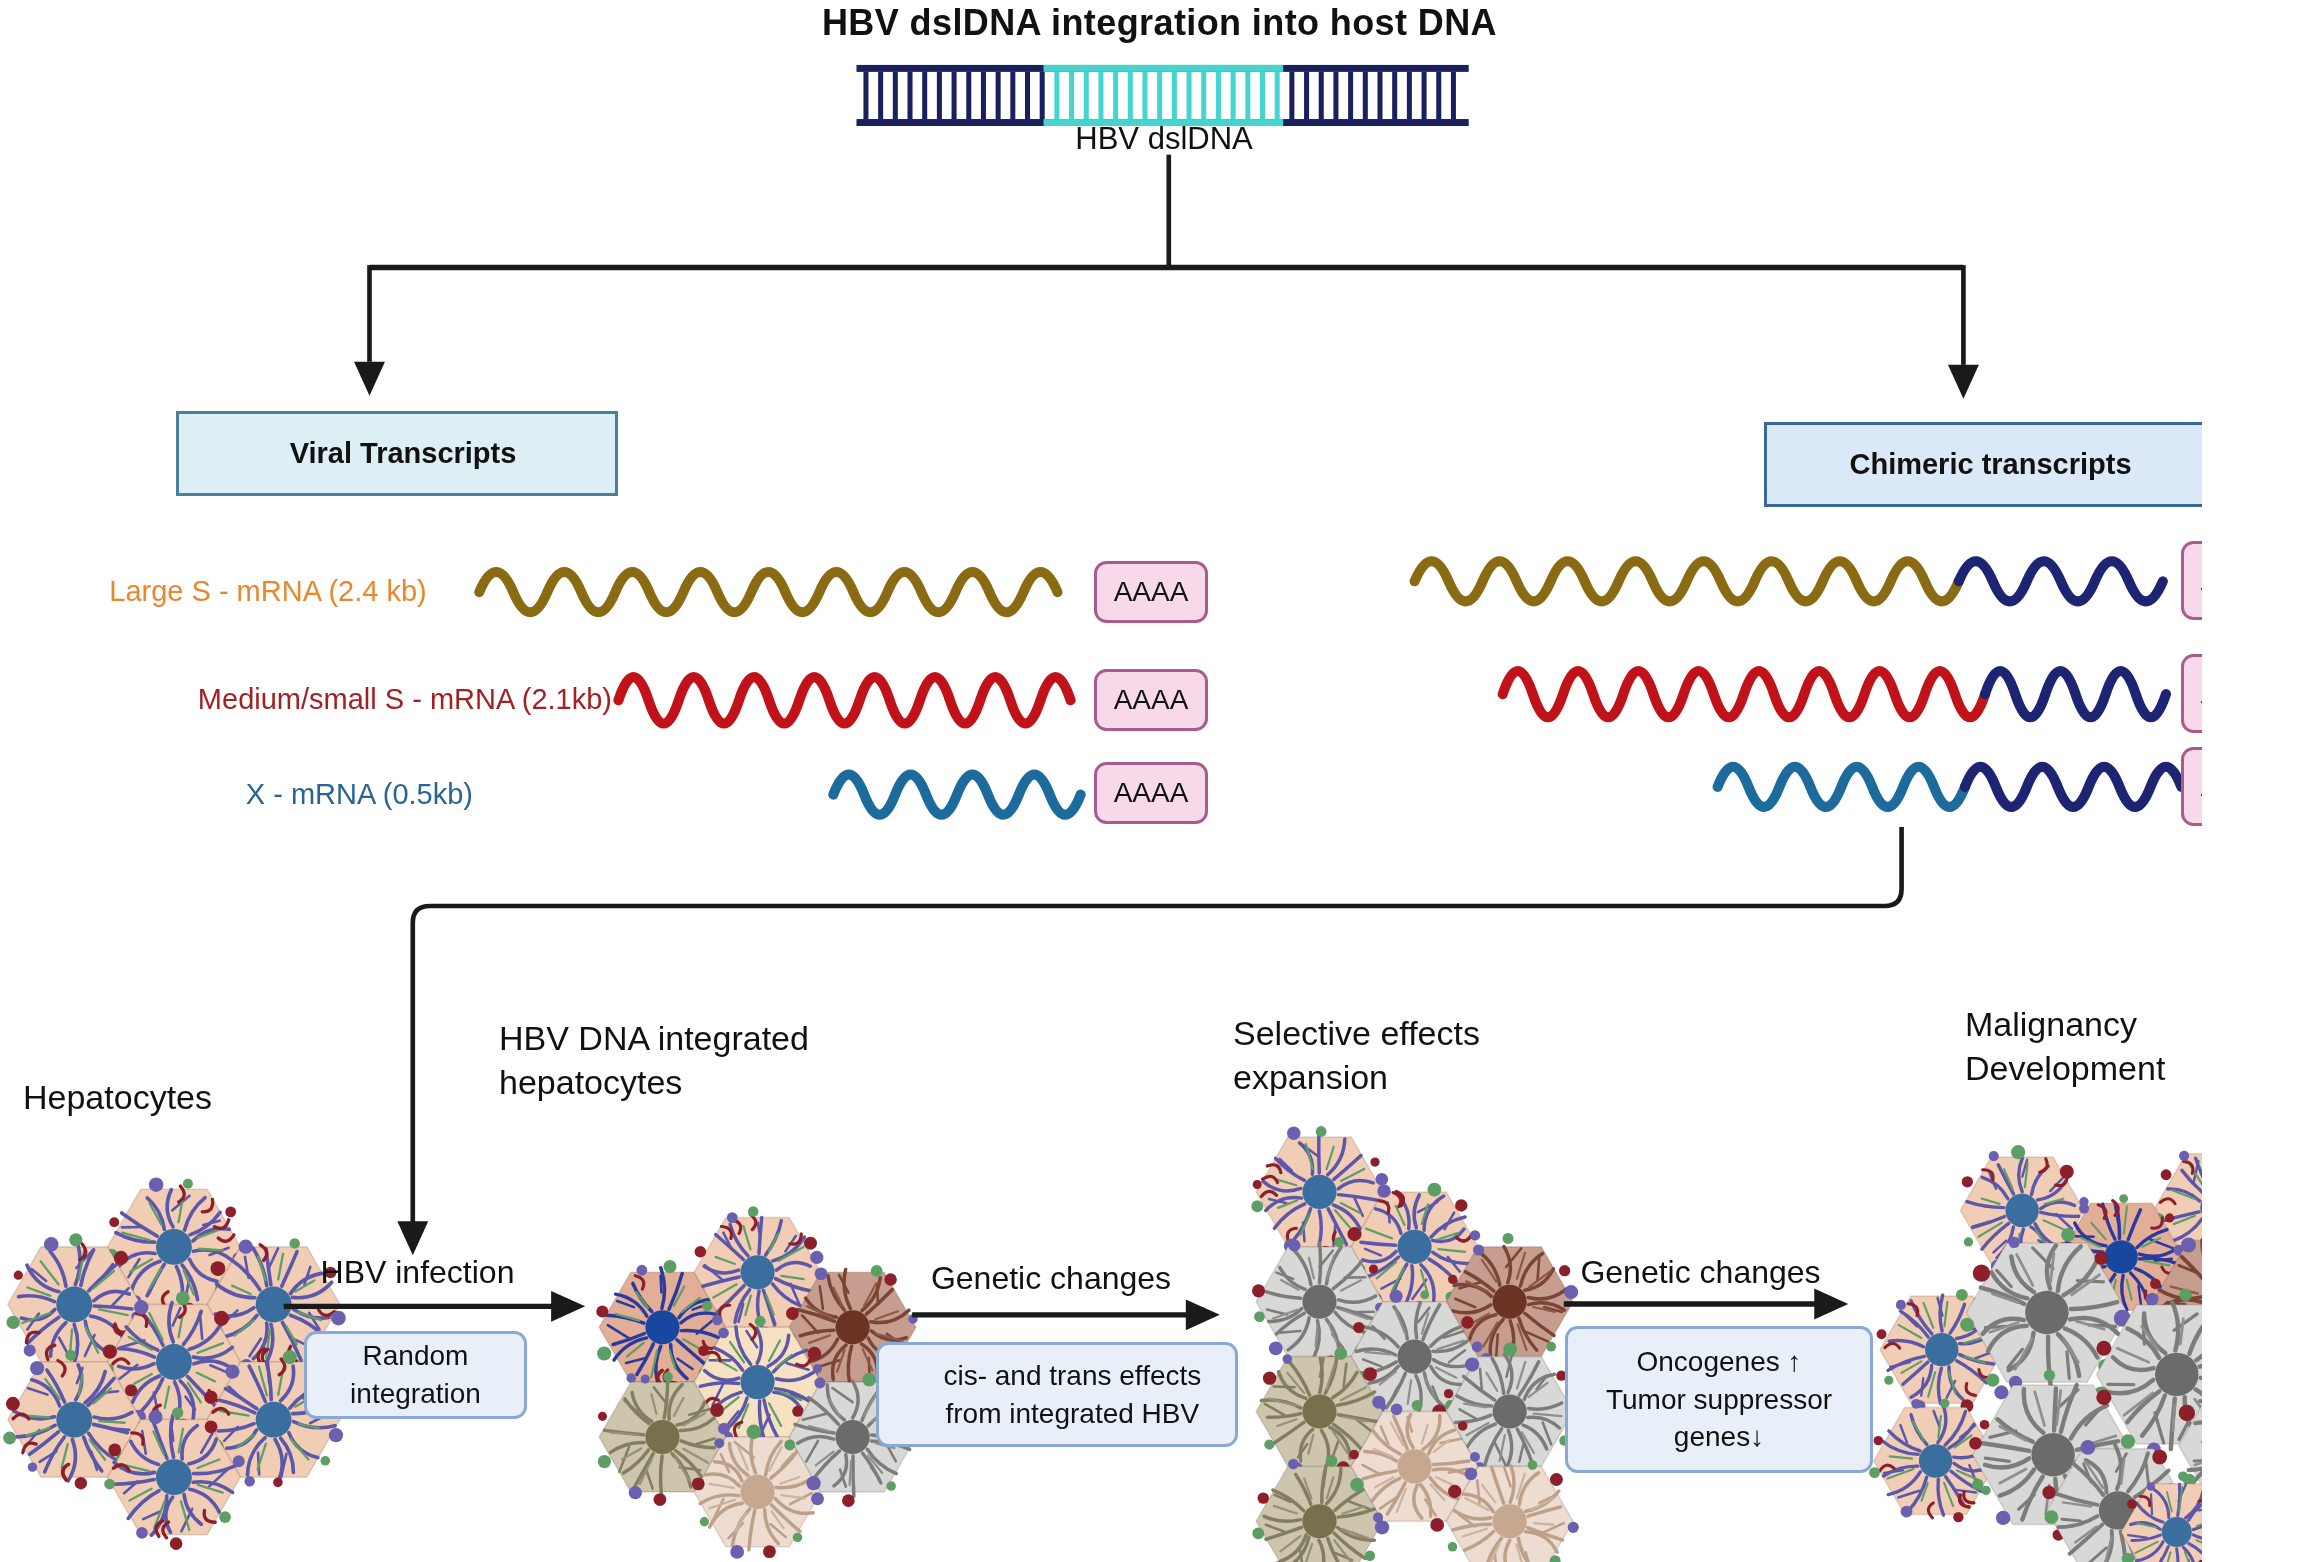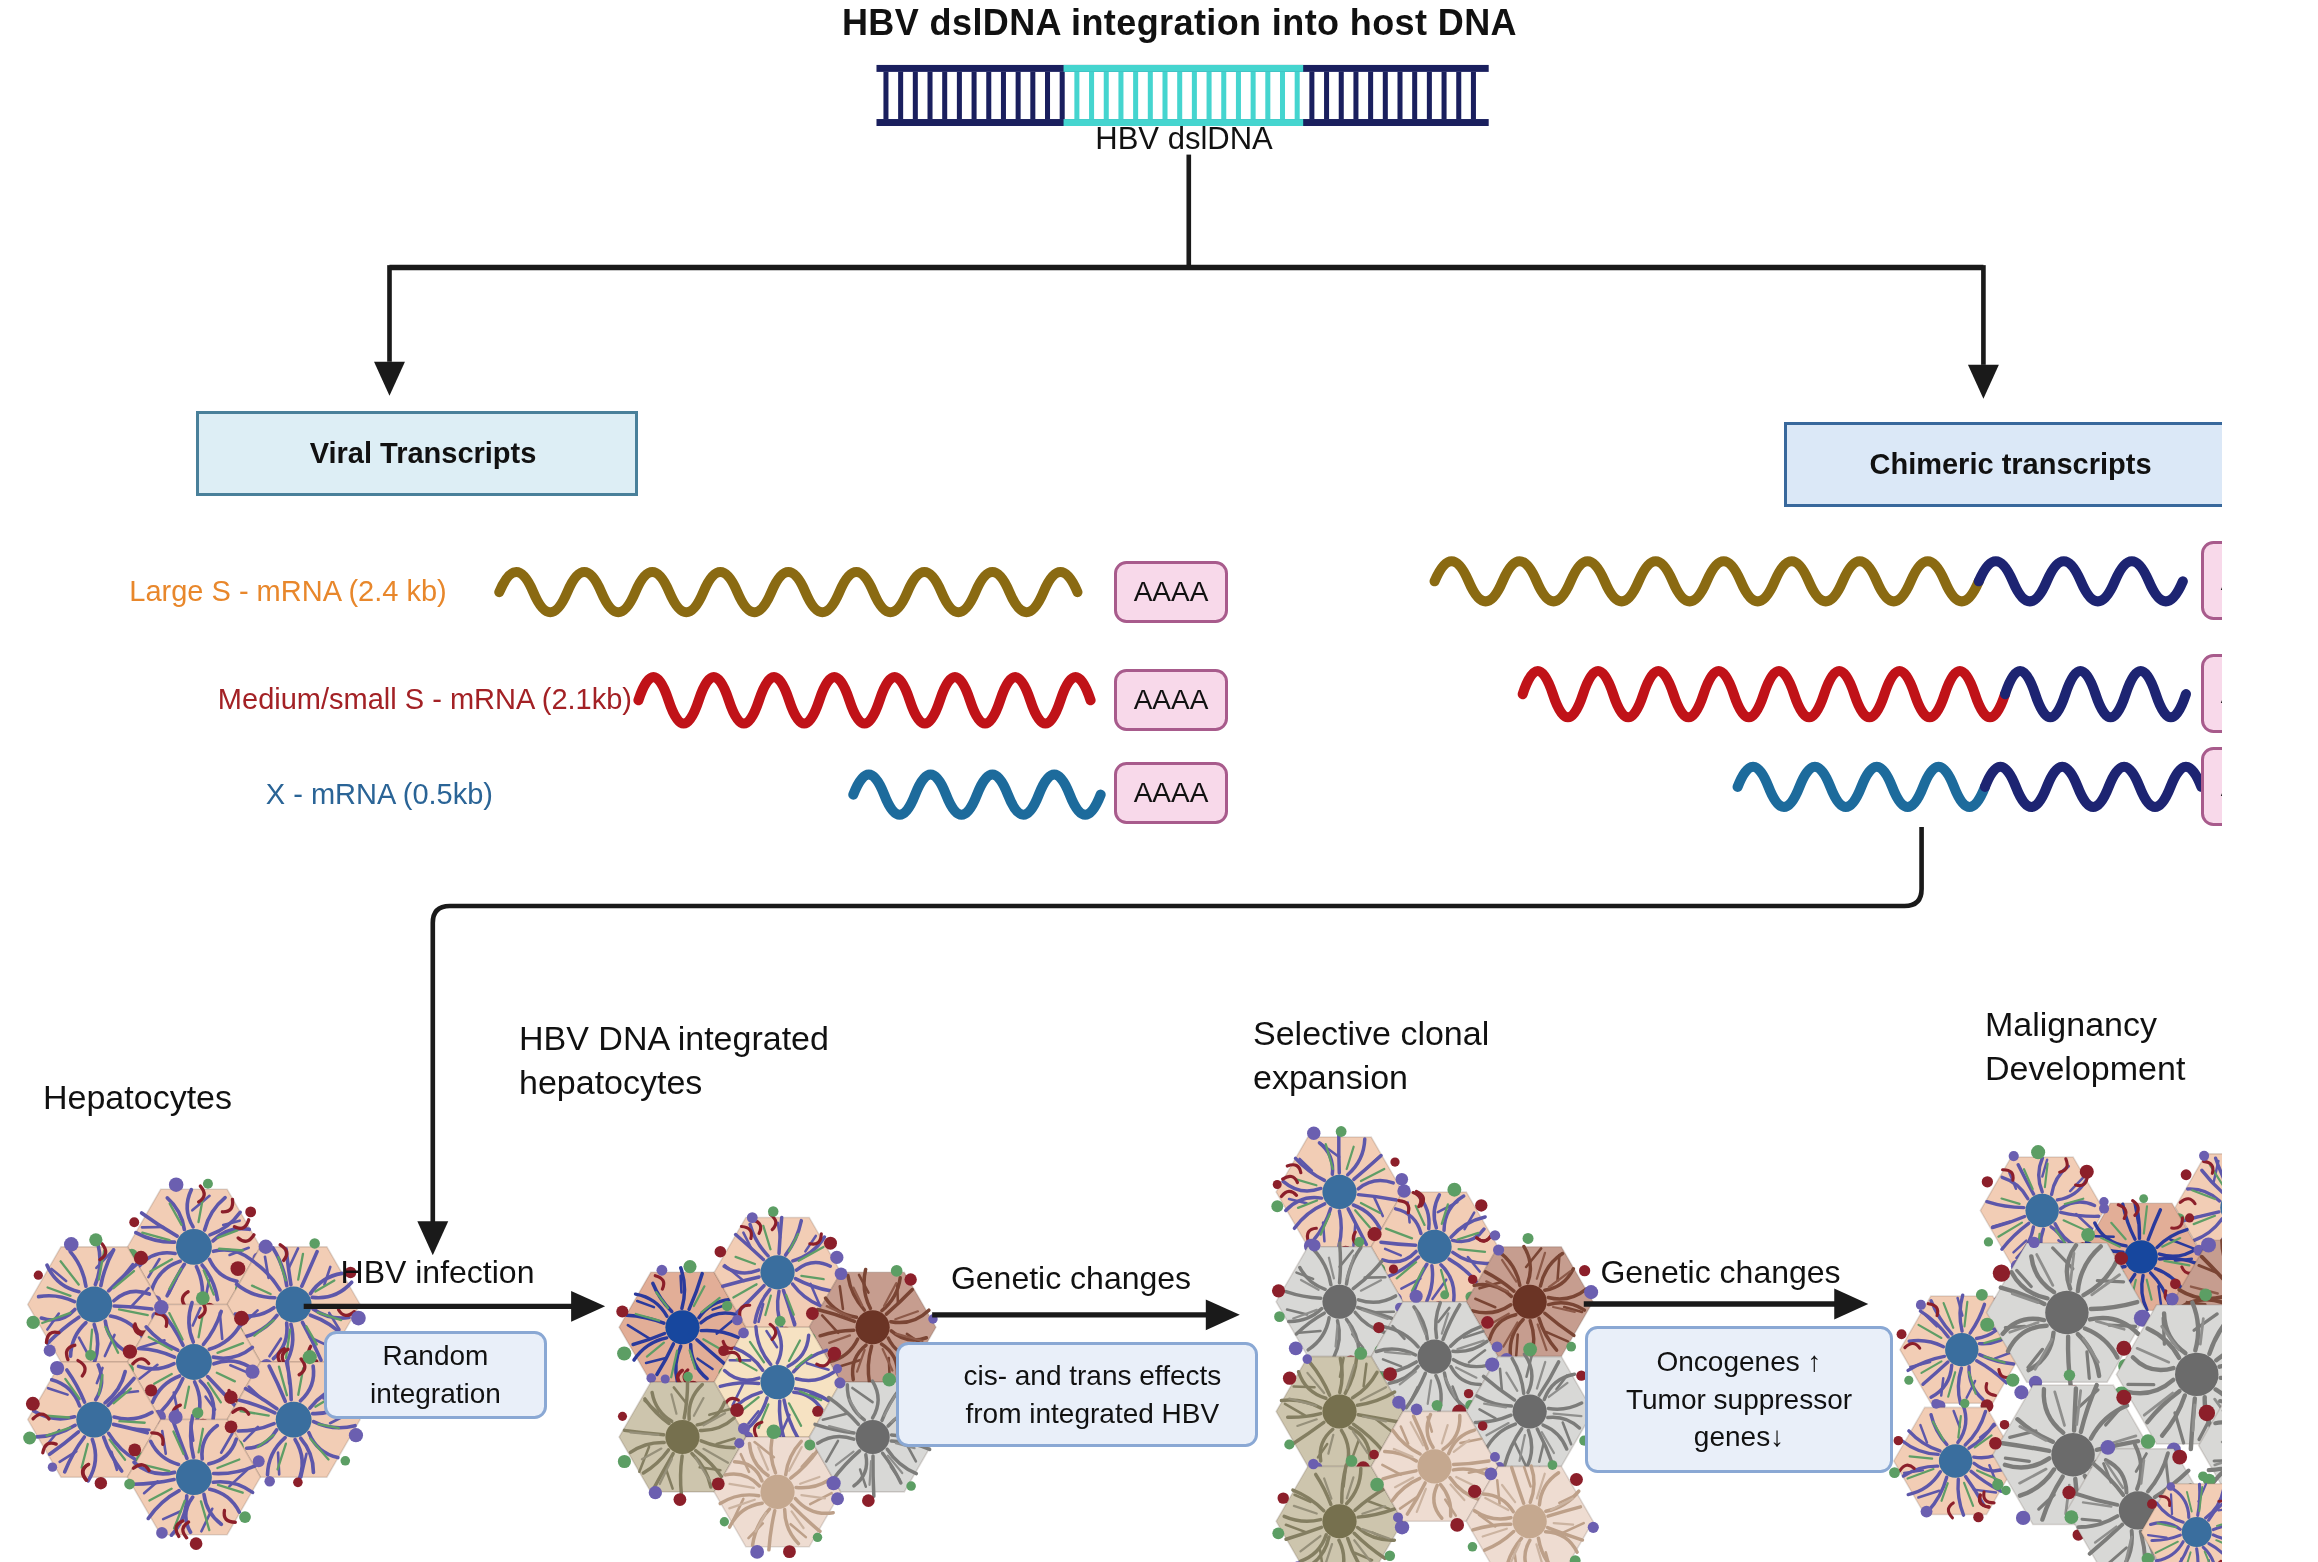--- a/index.html
+++ b/index.html
@@ -1,17 +1,17 @@
 <!DOCTYPE html>
 <html style="font-size:12.4px"><head>
 <meta charset="utf-8">
 <style>
   html,body{margin:0;padding:0;background:#ffffff;}
   body{font-family:"Liberation Sans", sans-serif;color:#111;}
-  #canvas{position:relative;width:2202px;height:1563px;background:#fff;overflow:hidden;margin-left:20px;}
+  #canvas{position:relative;width:2202px;height:1563px;background:#fff;overflow:hidden;}
   .abs{position:absolute;}
   #art{position:absolute;left:0;top:0;}
   #title{top:1.5px;left:0;width:2319px;text-align:center;font-size:36px;font-weight:700;letter-spacing:0.4px;}
   #dna-label{top:121px;left:971px;width:386px;text-align:center;font-size:31px;}
   .tbox{display:flex;align-items:center;justify-content:center;font-weight:700;font-size:29px;border:3.9px solid;box-sizing:border-box;padding-left:12px;}
   #viral-box{left:176px;top:411px;width:442px;height:85px;}
   #chimeric-box{left:1764px;top:422px;width:441px;height:85px;}
   .mlabel{font-size:29px;text-align:right;white-space:nowrap;}
   #ml0{top:575px;left:47px;width:442px;text-align:center;}
   #ml1{top:683px;left:31px;width:581px;}
@@ -1788,21 +1788,21 @@
 
   <div id="pa-l0" class="abs polya" style="background-color: rgb(248, 217, 234); border-color: rgb(168, 91, 140);">AAAA</div>
   <div id="pa-l1" class="abs polya" style="background-color: rgb(248, 217, 234); border-color: rgb(168, 91, 140);">AAAA</div>
   <div id="pa-l2" class="abs polya" style="background-color: rgb(248, 217, 234); border-color: rgb(168, 91, 140);">AAAA</div>
   <div id="pa-r0" class="abs polya" style="background-color: rgb(248, 217, 234); border-color: rgb(168, 91, 140);">AAAA</div>
   <div id="pa-r1" class="abs polya" style="background-color: rgb(248, 217, 234); border-color: rgb(168, 91, 140);">AAAA</div>
   <div id="pa-r2" class="abs polya" style="background-color: rgb(248, 217, 234); border-color: rgb(168, 91, 140);">AAAA</div>
 
   <div id="st0" class="abs stage">Hepatocytes</div>
   <div id="st1" class="abs stage">HBV DNA integrated hepatocytes</div>
-  <div id="st2" class="abs stage">Selective clonal expansion</div>
+  <div id="st2" class="abs stage">Selective effects expansion</div>
   <div id="st3" class="abs stage">Malignancy Development</div>
 
   <div id="al0" class="abs alabel">HBV infection</div>
   <div id="al1" class="abs alabel">Genetic changes</div>
   <div id="al2" class="abs alabel">Genetic changes</div>
 
   <div id="fb0" class="abs fbox" style="background-color: rgb(233, 239, 249); border-color: rgb(138, 168, 212);">
     <span>Random integration</span>
   </div>
   <div id="fb1" class="abs fbox" style="background-color: rgb(233, 239, 249); border-color: rgb(138, 168, 212);">

